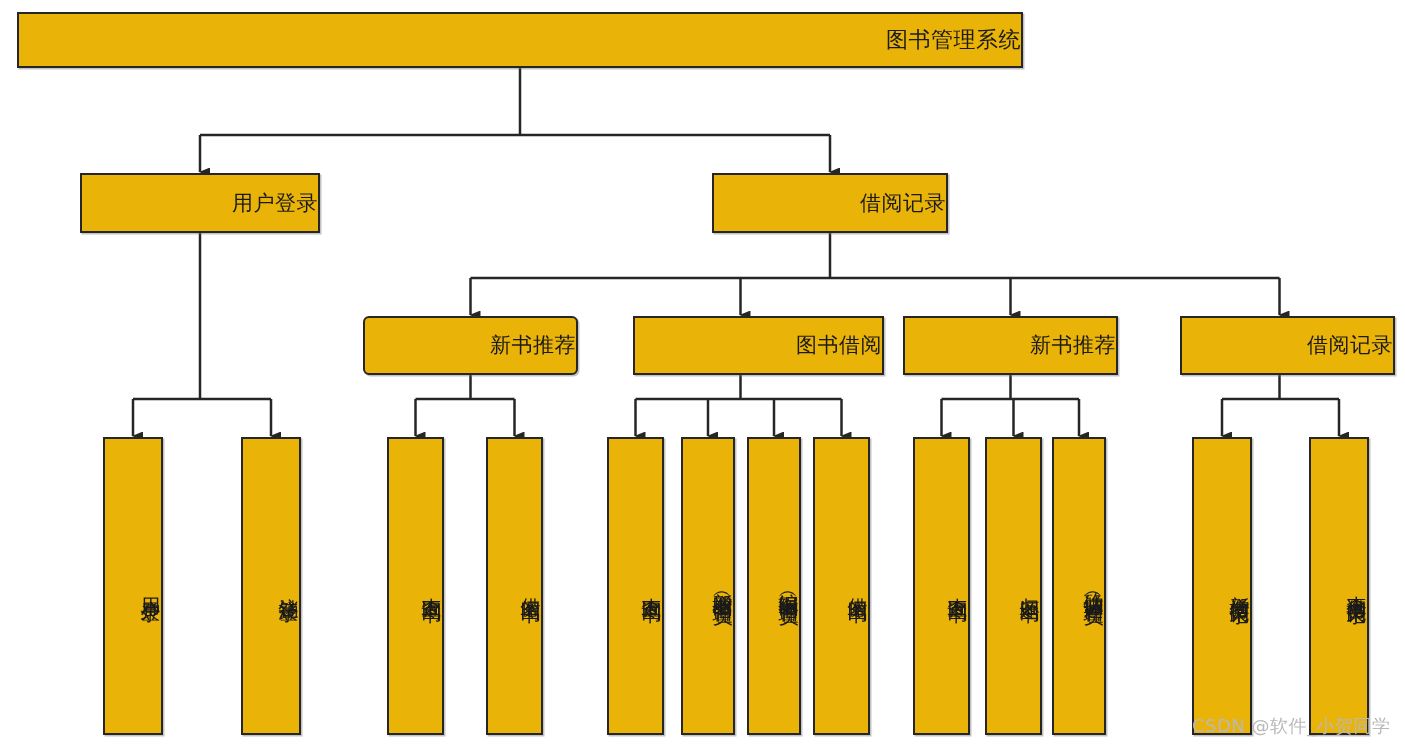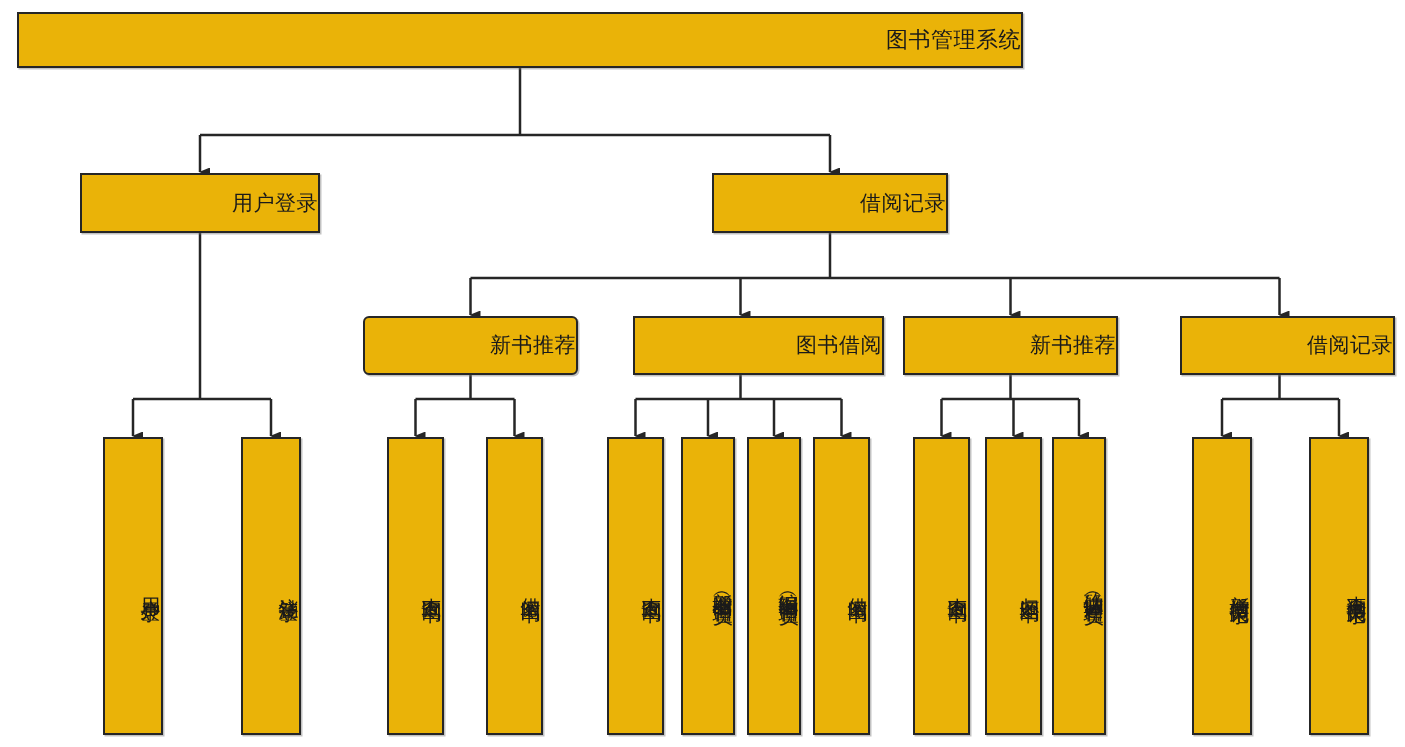--- a/index.html
+++ b/index.html
@@ -160,13 +160,14 @@
       <div class="node-box vertical" style="left: 1052px; top: 437px; width: 54px; height: 298px;">
         <span class="node-label">确认归还（管理员）</span>
       </div>
       <div class="node-box vertical" style="left: 1192px; top: 437px; width: 60px; height: 298px;">
         <span class="node-label">新增借阅记录</span>
       </div>
       <div class="node-box vertical" style="left: 1309px; top: 437px; width: 60px; height: 298px;">
         <span class="node-label">查询借阅记录</span>
       </div>
     </div>
+  <div class="watermark" style="left:1192px; top:714px;">CSDN @软件_小贺同学</div>
 </div>
 
 </body></html>

